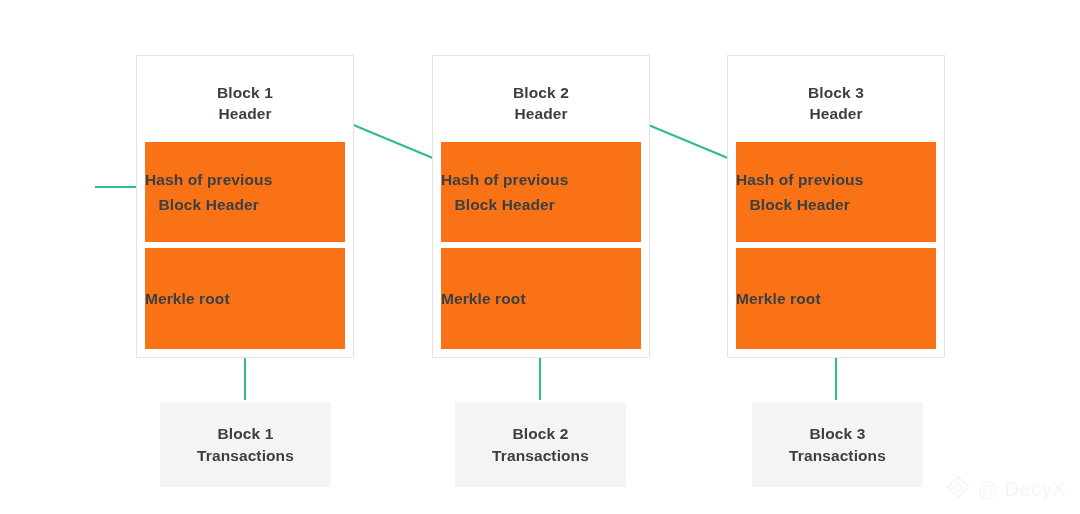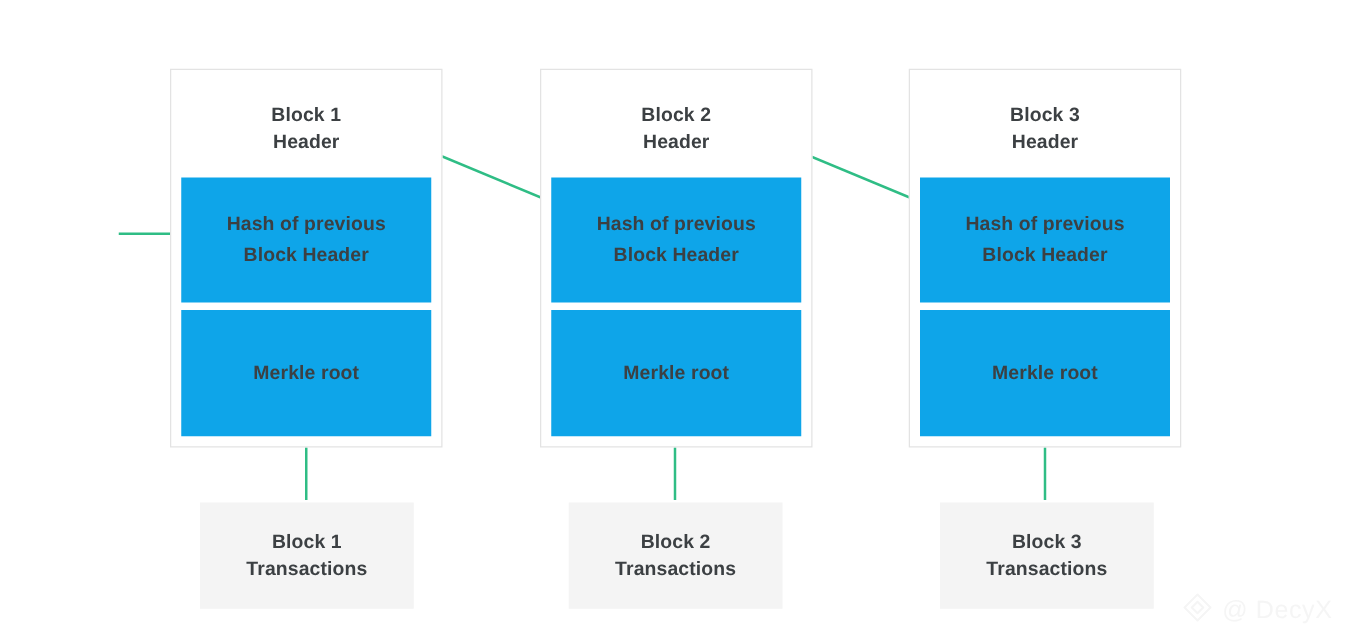--- a/index.html
+++ b/index.html
@@ -42,24 +42,23 @@
     font-size: 15.5px;
     font-weight: bold;
     color: #3c4043;
     line-height: 21px;
     letter-spacing: 0.1px;
   }
   .inner-box {
     position: absolute;
     left: 8px;
     right: 8px;
-    background: #0ea5e9;
+    background: #f97316;
     display: flex;
     align-items: center;
-    justify-content: center;
     text-align: center;
   }
   .inner-box.hash {
     top: 86px;
     height: 100px;
   }
   .inner-box.merkle {
     top: 192px;
     height: 101px;
   }

